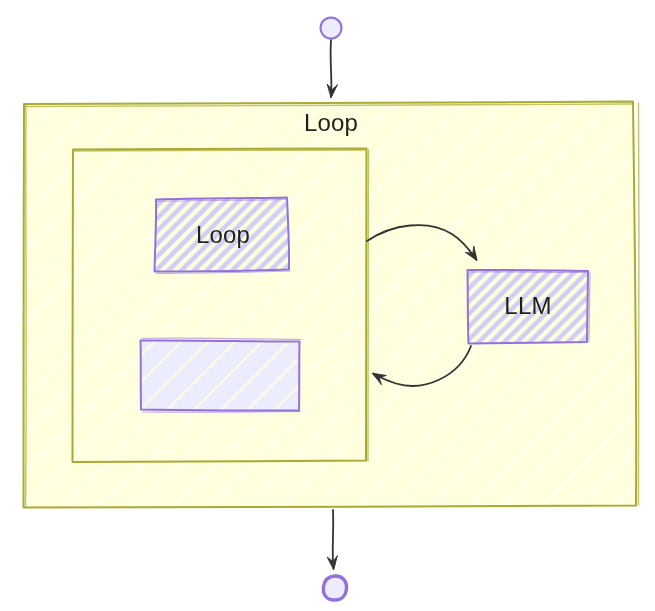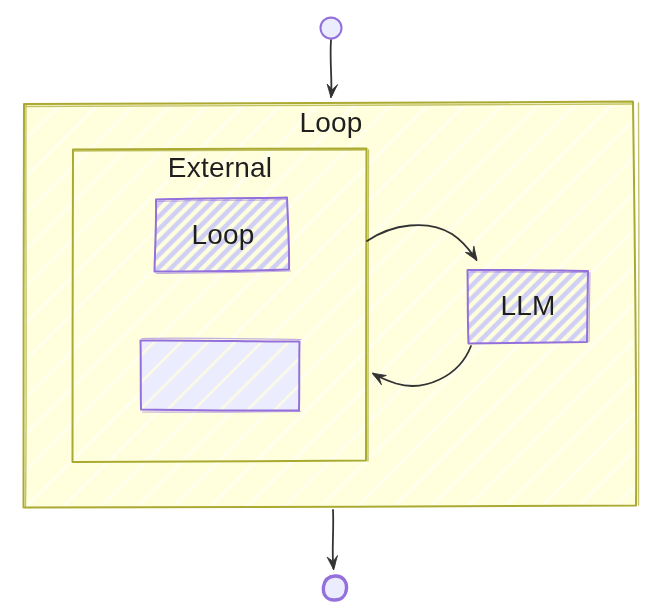--- a/index.html
+++ b/index.html
@@ -27,21 +27,21 @@
   .arrowhead { fill: var(--edge); stroke: var(--edge); stroke-width: .8; stroke-linejoin: round; }
   .start-fill{ fill: var(--node-fill); }
   .hatch-white-line { stroke: #ffffff; stroke-width: 2.6; opacity: .55; }
   .hatch-node-line  { stroke: #cfcff6; stroke-width: 4.6; }
   .hatch-node-bg    { fill: var(--cluster-fill); }
   .mem-bg    { fill: var(--node-fill); }
   .mem-line  { stroke: var(--cluster-fill); stroke-width: 2.2; opacity: .85; }
 
   .label {
     position: absolute; transform: translate(-50%, -50%);
-    font-size: 28px; color: var(--text, #222); white-space: nowrap;
+    font-size: 24px; color: var(--text, #222); white-space: nowrap;
     letter-spacing: .2px;
   }
 </style>
 </head>
 <body>
 
 <div class="canvas">
   <svg width="655" height="611" viewBox="0 0 655 611" xmlns="http://www.w3.org/2000/svg">
     <defs>
       <pattern id="bgHatch" patternUnits="userSpaceOnUse" width="26" height="26" patternTransform="rotate(45)">
@@ -103,16 +103,15 @@
       <circle class="start-fill" cx="331" cy="28" r="10.5" stroke="var(--node-border)" stroke-width="2"></circle>
       <path class="node-stroke2" d="M323,21 C326,17.5 336,17 339,21.5"></path>
     </g>
 
     <g>
       <path class="start-fill node-stroke-thick" style="fill: var(--node-fill)" d="M335,576 C342.5,575.5 347,581.5 346.5,588.5 C346,596 341,600.5 333.5,600 C326,599.5 322.5,594 323.5,586.5 C324.5,579.5 328.5,576.5 335,576 Z"></path>
     </g>
   </svg>
 
   <div class="label" style="left:331px; top:123px">Loop</div>
-  <div class="label" style="left:220px; top:168px">External</div>
   <div class="label" style="left:223px; top:235px">Loop</div>
   <div class="label" style="left:528px; top:306px">LLM</div>
 </div>
 
 </body></html>

